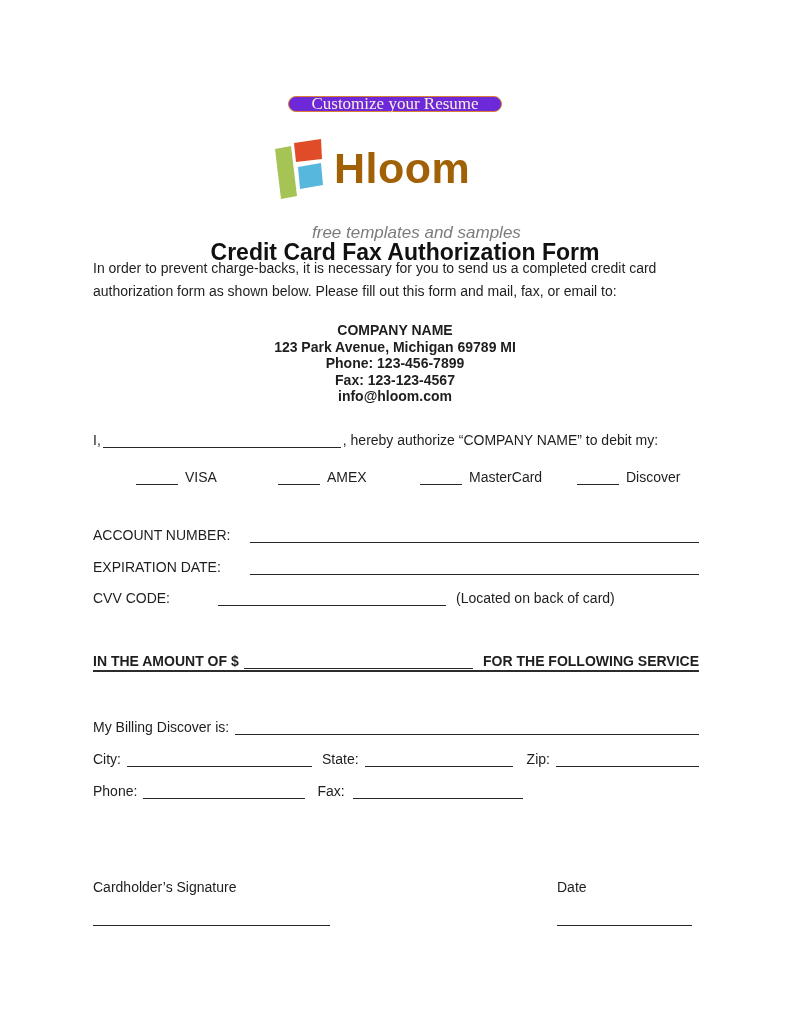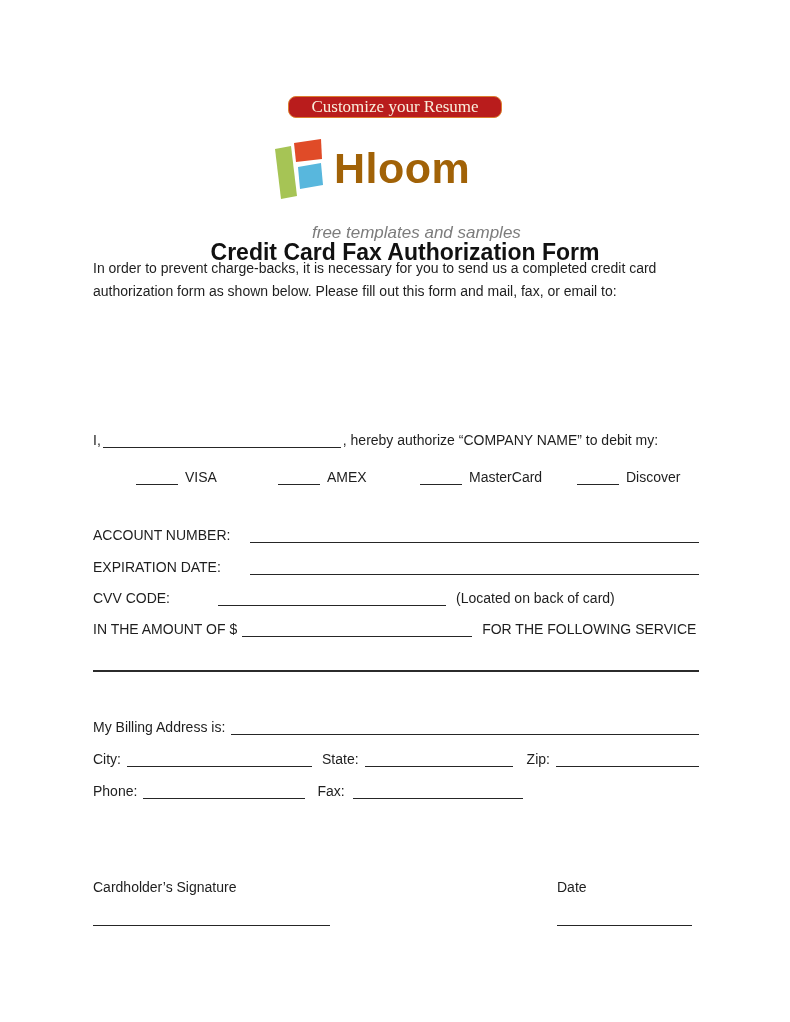--- a/index.html
+++ b/index.html
@@ -4,22 +4,22 @@
 <style>
   * { margin:0; padding:0; box-sizing:border-box; }
   html,body { background:#ffffff; }
   .page {
     position:relative; width:790px; height:1022px; margin:0 auto;
     background:#ffffff; overflow:hidden;
     font-family:"Liberation Sans", sans-serif; color:#1e1e1e;
   }
   
   .cta {
-    position:absolute; top:96px; left:288px; width:214px; height:22px;
-    background:#b91c1c; border:1px solid #db7e30; border-radius:8px;
+    position:absolute; top:96px; left:288px; width:214px; height:16px;
+    background:#6d28d9; border:1px solid #db7e30; border-radius:8px;
     color:#faeedc; font-family:"Liberation Serif", serif; font-size:17px;
     display:flex; align-items:center; justify-content:center; cursor:pointer;
   }
   
   .logo { position:absolute; top:136px; left:272px; width:260px; height:82px; }
   .logo-mark { position:absolute; left:0; top:0; }
   .logo-name {
     position:absolute; left:62px; top:10px; font-size:43px; line-height:45px;
     font-weight:bold; color:#a16207; letter-spacing:0.5px;
   }
@@ -42,21 +42,21 @@
   .name-line { width:238px; margin:0 2px; }
   
   .cards { position:absolute; top:469px; left:0; width:100%; height:22px; font-size:14px; }
   .card-group { position:absolute; top:0; display:flex; align-items:flex-end; gap:7px; }
   .cg0 { left:136px; } .cg1 { left:278px; } .cg2 { left:420px; } .cg3 { left:577px; }
   .card-line { width:42px; }
   
   .row { position:absolute; left:93px; width:606px; display:flex;
     align-items:flex-end; font-size:14px; white-space:nowrap; }
   .r-account { top:527px; } .r-expiration { top:559px;justify-content:flex-end; }
-  .r-cvv { top:590px; } .r-amount { top:621px; }
+  .r-cvv { top:590px; } .r-amount { top:653px;font-weight:bold; }
   .lbl-w { width:157px; display:inline-block; }
   .lbl-cvv { width:125px; display:inline-block; }
   .grow-line { flex:1 1 auto; }
   .cvv-line { width:228px; }
   .amount-line { width:230px; margin-left:5px; }
   .after-note { margin-left:10px; }
   .divider { position:absolute; top:670px; left:93px; width:606px;
     border-top:2px solid #2b2b2b; }
   
   .r-billaddr { top:719px; } .r-citystate { top:751px; } .r-phonefax { top:783px; }
@@ -88,20 +88,27 @@
       <polygon points="26,31 49,27 51,49 28,53" fill="#58b7dd"></polygon>
     </svg>
     <div class="logo-name">Hloom</div>
     <div class="logo-tagline">free templates and samples</div>
   </div>
 
   <div class="title">Credit Card Fax Authorization Form</div>
 
   <p class="intro">In order to prevent charge-backs, it is necessary for you to send us a completed credit card authorization form as shown below. Please fill out this form and mail, fax, or email to:</p>
 
+  <div class="company">
+    <div>COMPANY NAME</div>
+    <div>123 Park Avenue, Michigan 69789 MI</div>
+    <div>Phone: 123-456-7899</div>
+    <div>Fax: 123-123-4567</div>
+    <div>info@hloom.com</div>
+  </div>
 
   <div class="authorize">
     <span>I,</span>
     <span class="uline name-line"></span>
     <span>, hereby authorize “COMPANY NAME” to debit my:</span>
   </div>
 
   <div class="cards">
     <div class="card-group cg0">
       <span class="uline card-line"></span>
@@ -139,21 +146,21 @@
 
   <div class="row r-amount">
     <span>IN THE AMOUNT OF $</span>
     <span class="uline amount-line"></span>
     <span class="after-note">FOR THE FOLLOWING SERVICE</span>
   </div>
 
   <div class="divider"></div>
 
   <div class="row r-billaddr">
-    <span>My Billing Address is:</span>
+    <span>My Billing Discover is:</span>
     <span class="uline bill-line"></span>
   </div>
 
   <div class="row r-citystate">
     <span>City:</span>
     <span class="uline city-line"></span>
     <span class="state-lbl">State:</span>
     <span class="uline state-line"></span>
     <span class="zip-lbl">Zip:</span>
     <span class="uline zip-line"></span>

